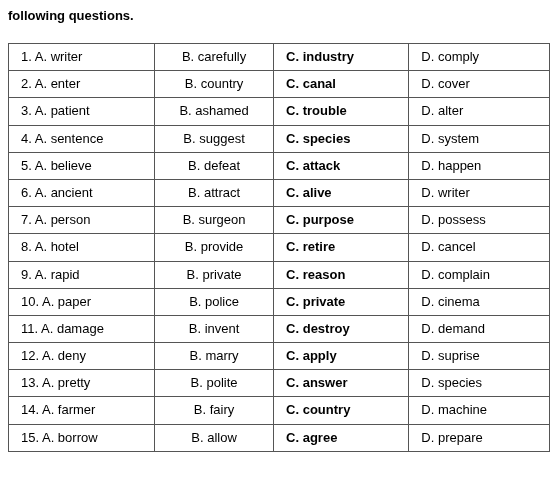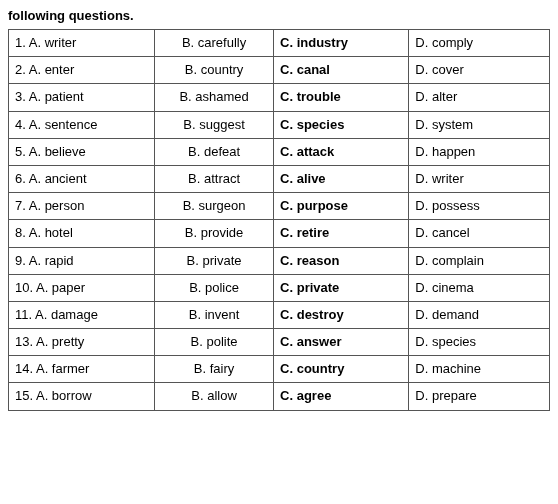--- a/index.html
+++ b/index.html
@@ -5,30 +5,30 @@
     * { margin: 0; padding: 0; box-sizing: border-box; }
     body {
       font-family: Arial, sans-serif;
       font-size: 13px;
       background: #fff;
       padding: 8px;
       width: 558px;
     }
     .intro {
       font-weight: bold;
-      margin-bottom: 6px;
+      margin-bottom: 20px;
       font-size: 13px;
     }
     table {
       border-collapse: collapse;
       width: 100%;
     }
     td {
       border: 1px solid #555;
-      padding: 4px 6px;
+      padding: 4px 12px;
       vertical-align: middle;
       line-height: 1.4;
     }
     td:first-child {
       width: 27%;
     }
     td:nth-child(2) {
       width: 22%;
       text-align: center;
     }
@@ -107,20 +107,26 @@
         <td>C. private</td>
         <td>D. cinema</td>
       </tr>
       <tr>
         <td>11. A. damage</td>
         <td>B. invent</td>
         <td>C. destroy</td>
         <td>D. demand</td>
       </tr>
       <tr>
+        <td>12. A. deny</td>
+        <td>B. marry</td>
+        <td>C. apply</td>
+        <td>D. suprise</td>
+      </tr>
+      <tr>
         <td>13. A. pretty</td>
         <td>B. polite</td>
         <td>C. answer</td>
         <td>D. species</td>
       </tr>
       <tr>
         <td>14. A. farmer</td>
         <td>B. fairy</td>
         <td>C. country</td>
         <td>D. machine</td>

